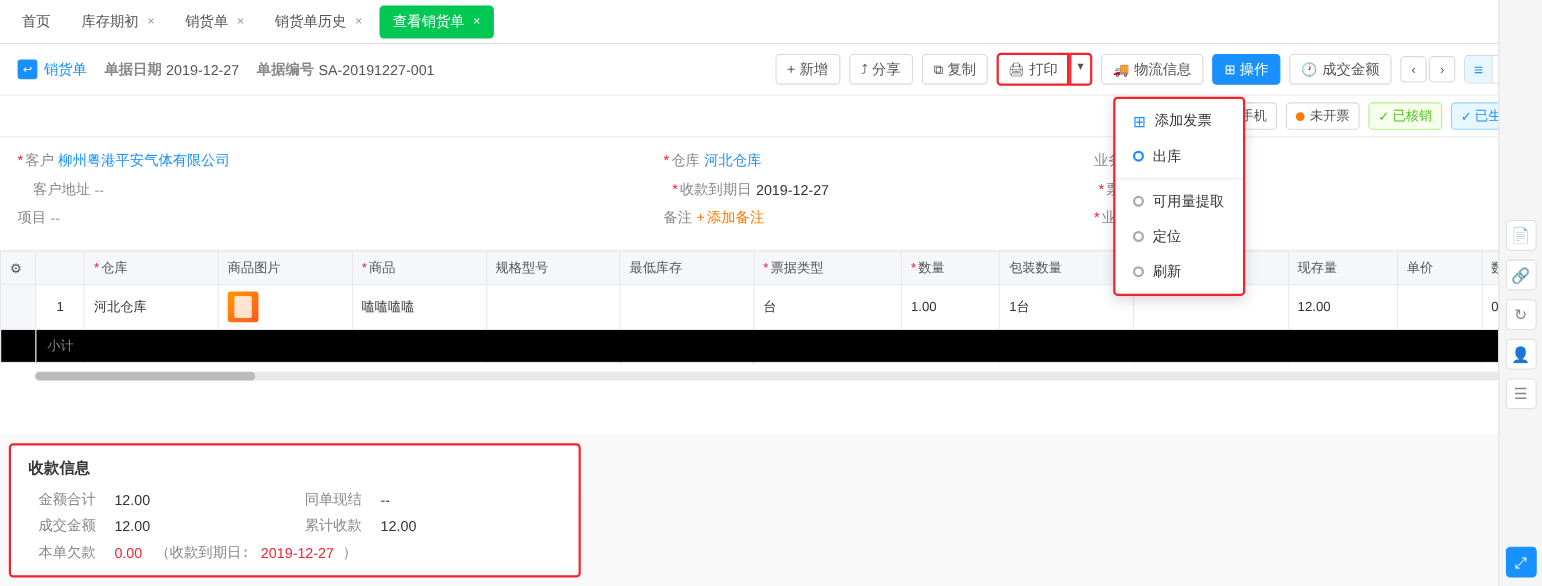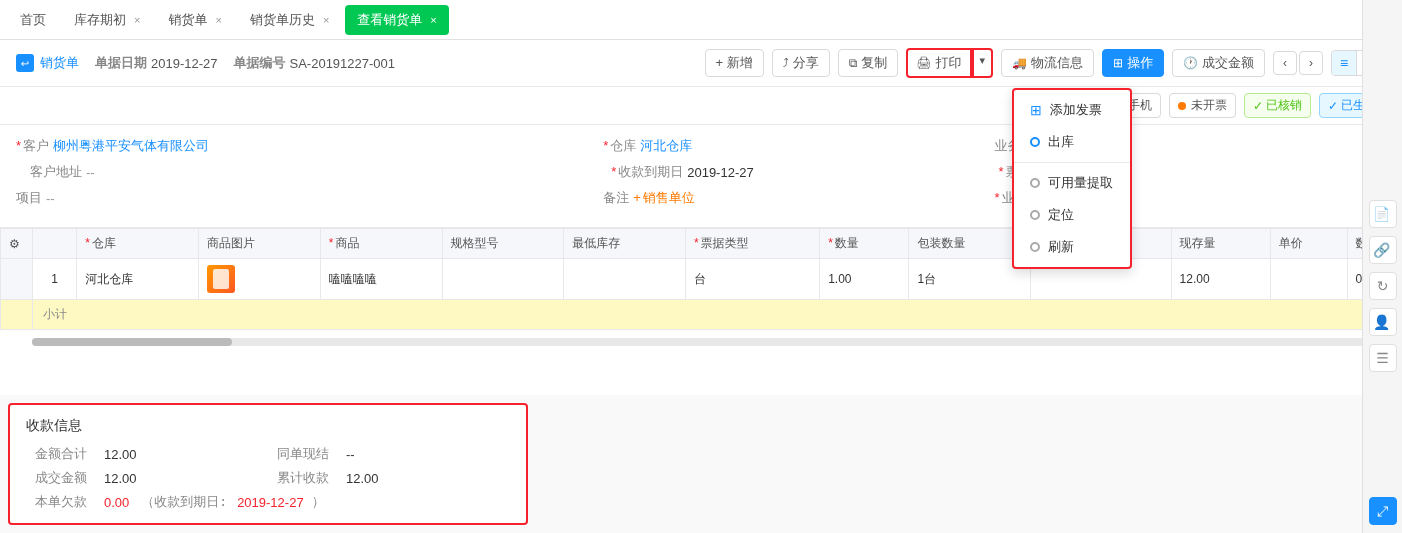--- a/index.html
+++ b/index.html
@@ -55,35 +55,35 @@
     .form-value.dash { color: #999; }
 
     
     .table-wrapper { background: #fff; flex: 1; overflow: hidden; }
     .data-table { width: 100%; border-collapse: collapse; font-size: 12px; }
     .data-table thead tr { background: #f5f7fa; }
     .data-table thead th { padding: 6px 8px; text-align: left; border: 1px solid #e8e8e8; color: #555; font-weight: normal; white-space: nowrap; }
     .data-table thead th.required::before { content: '*'; color: #f5222d; margin-right: 2px; }
     .data-table tbody tr { background: #fff; }
     .data-table tbody td { padding: 6px 8px; border: 1px solid #e8e8e8; color: #333; white-space: nowrap; }
-    .data-table tbody tr.subtotal td { background: #fef9c3; color: #888; padding-left: 10px; }
+    .data-table tbody tr.subtotal td { background: #000000; color: #888; padding-left: 10px; }
     .gear-col { width: 32px; text-align: center; background: #f5f7fa; }
     .row-num { text-align: center; color: #888; }
     .product-thumb { width: 28px; height: 28px; background: linear-gradient(135deg, #ff9800, #ff5722); border-radius: 3px; display: flex; align-items: center; justify-content: center; }
     .product-thumb-inner { width: 16px; height: 20px; background: #fff; opacity: 0.8; border-radius: 2px; }
 
     
     .scroll-area { overflow-x: auto; }
     .scroll-track { height: 8px; background: #e8e8e8; border-radius: 4px; margin: 4px 16px; }
     .scroll-thumb { height: 8px; width: 200px; background: #bbb; border-radius: 4px; }
 
     
     .bottom-section { display: flex; background: #f9f9f9; padding: 0; }
     .info-box { border: 2px solid #f5222d; border-radius: 4px; background: #fff; padding: 12px 16px; margin: 8px; min-width: 520px; }
-    .info-box-title { font-size: 14px; font-weight: normal; color: #333; margin-bottom: 10px; }
+    .info-box-title { font-size: 14px; font-weight: bold; color: #333; margin-bottom: 10px; }
     .info-grid { display: grid; grid-template-columns: 1fr 1fr; gap: 6px 0; }
     .info-row { display: flex; align-items: center; gap: 8px; text-align: center; }
     .info-label { color: #888; font-size: 13px; white-space: nowrap; width: 70px; }
     .info-val { color: #333; font-size: 13px; }
     .info-val.red { color: #f5222d; }
     .info-val.date-red { color: #f5222d; }
 
     
     .right-sidebar { position: absolute; right: 0; top: 0; bottom: 0; width: 40px; background: #f5f5f5; border-left: 1px solid #e0e0e0; display: flex; flex-direction: column; align-items: center; padding-top: 200px; gap: 8px; }
     .sidebar-icon { width: 28px; height: 28px; border-radius: 4px; display: flex; align-items: center; justify-content: center; cursor: pointer; color: #888; font-size: 14px; background: #fff; border: 1px solid #e0e0e0; }
@@ -235,21 +235,21 @@
       </div>
     </div>
     <div class="form-row">
       <div class="form-field" style="flex:1.5;">
         <span class="form-label">项目</span>
         <span class="form-value dash">--</span>
       </div>
       <div class="form-field" style="flex:1;">
         <span class="form-label">备注</span>
         <span class="form-value" style="color:#ff7a00;cursor:pointer;">
-          <span style="margin-right:2px;">+</span><span>销售单位</span>
+          <span style="margin-right:2px;">+</span><span>添加备注</span>
         </span>
       </div>
       <div class="form-field" style="flex:1;">
         <span class="form-label required">业务员盂</span>
         <span class="form-value dash">--</span>
       </div>
     </div>
   </div>
 
   <div class="table-wrapper">

